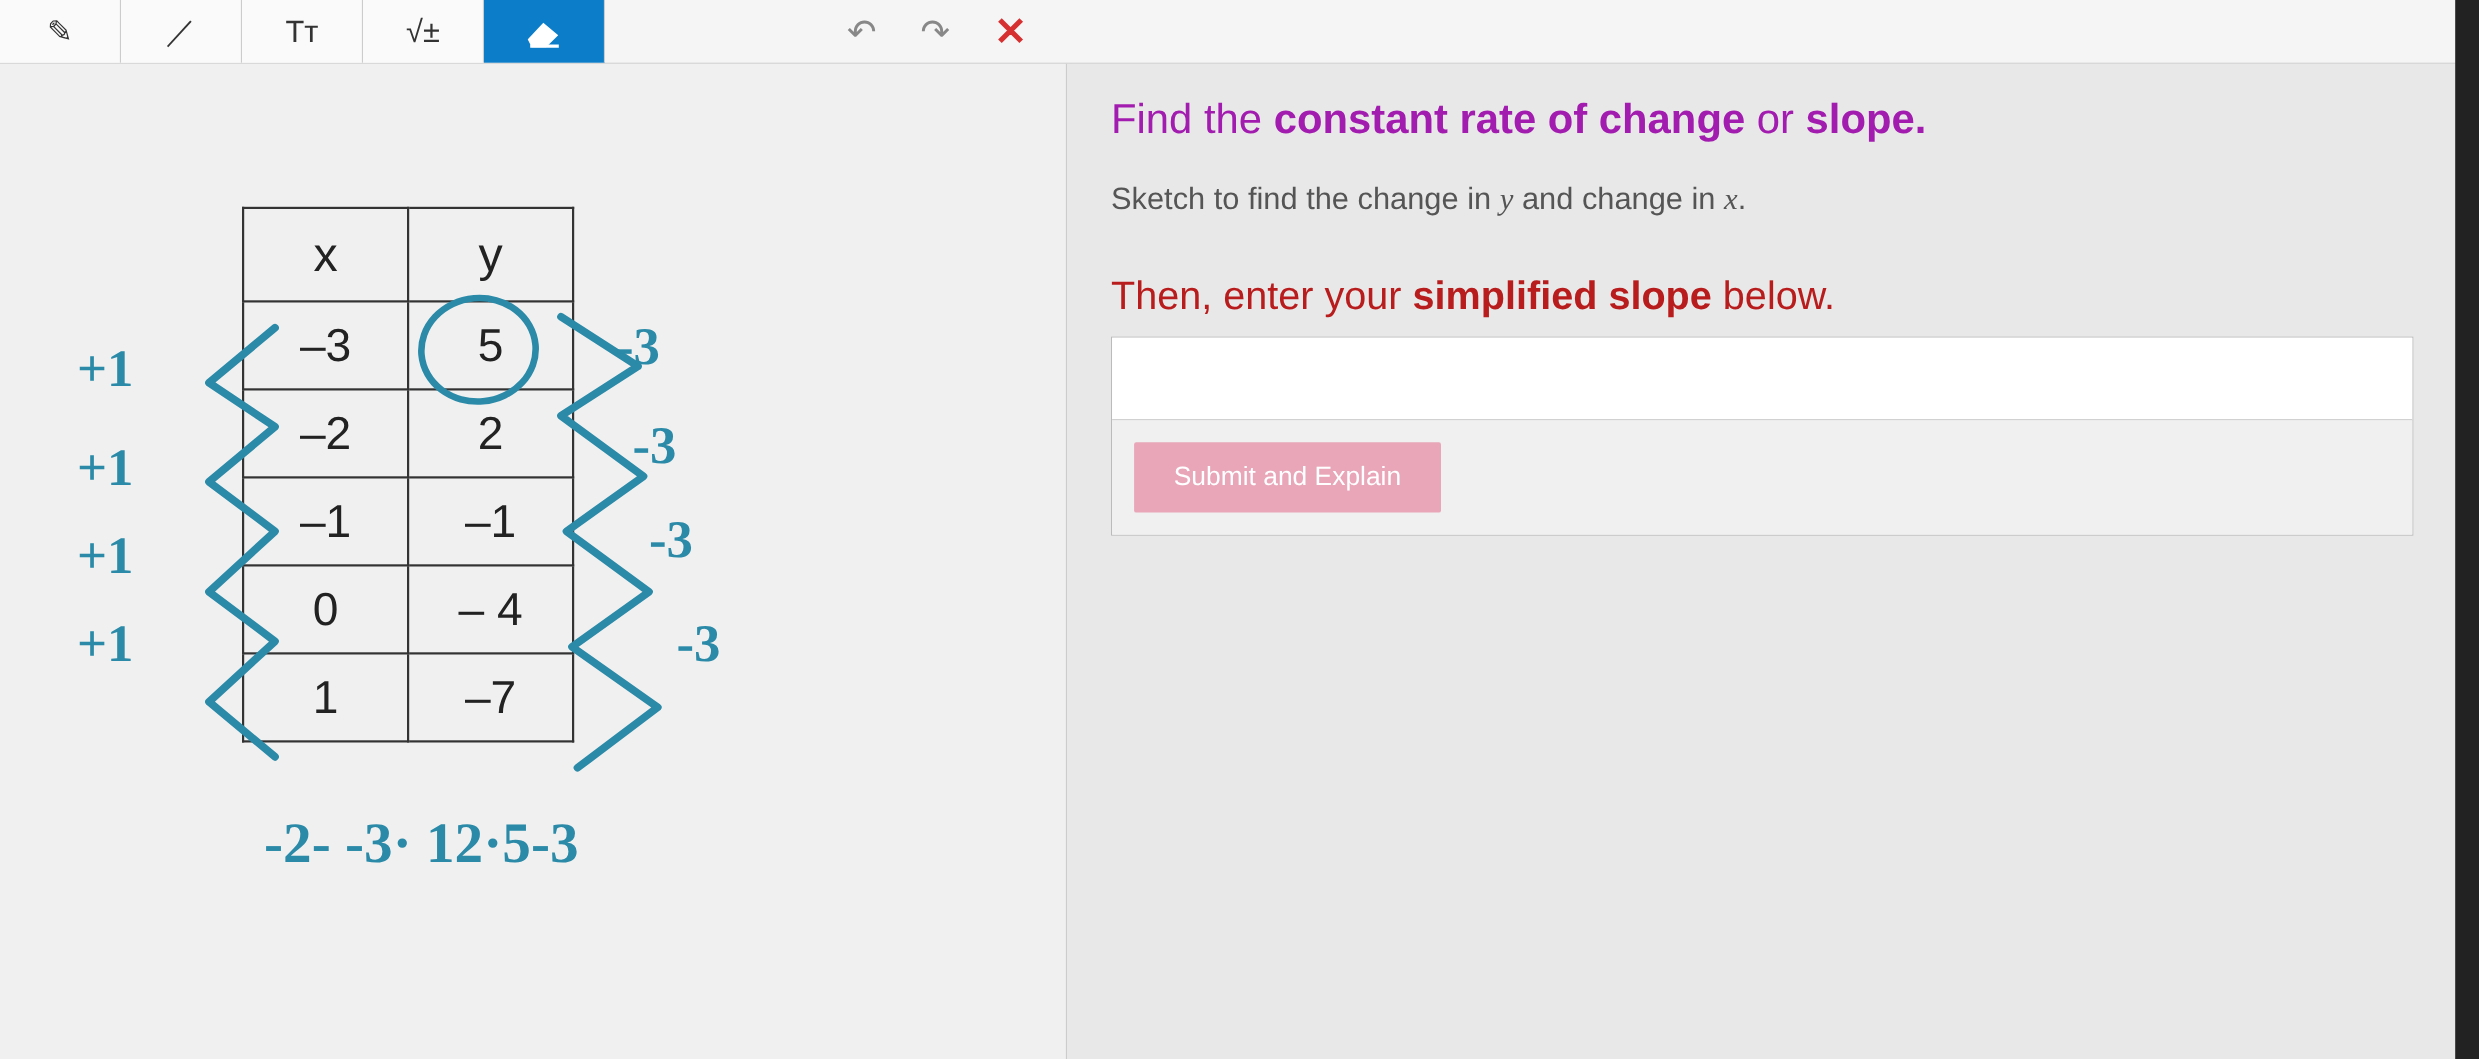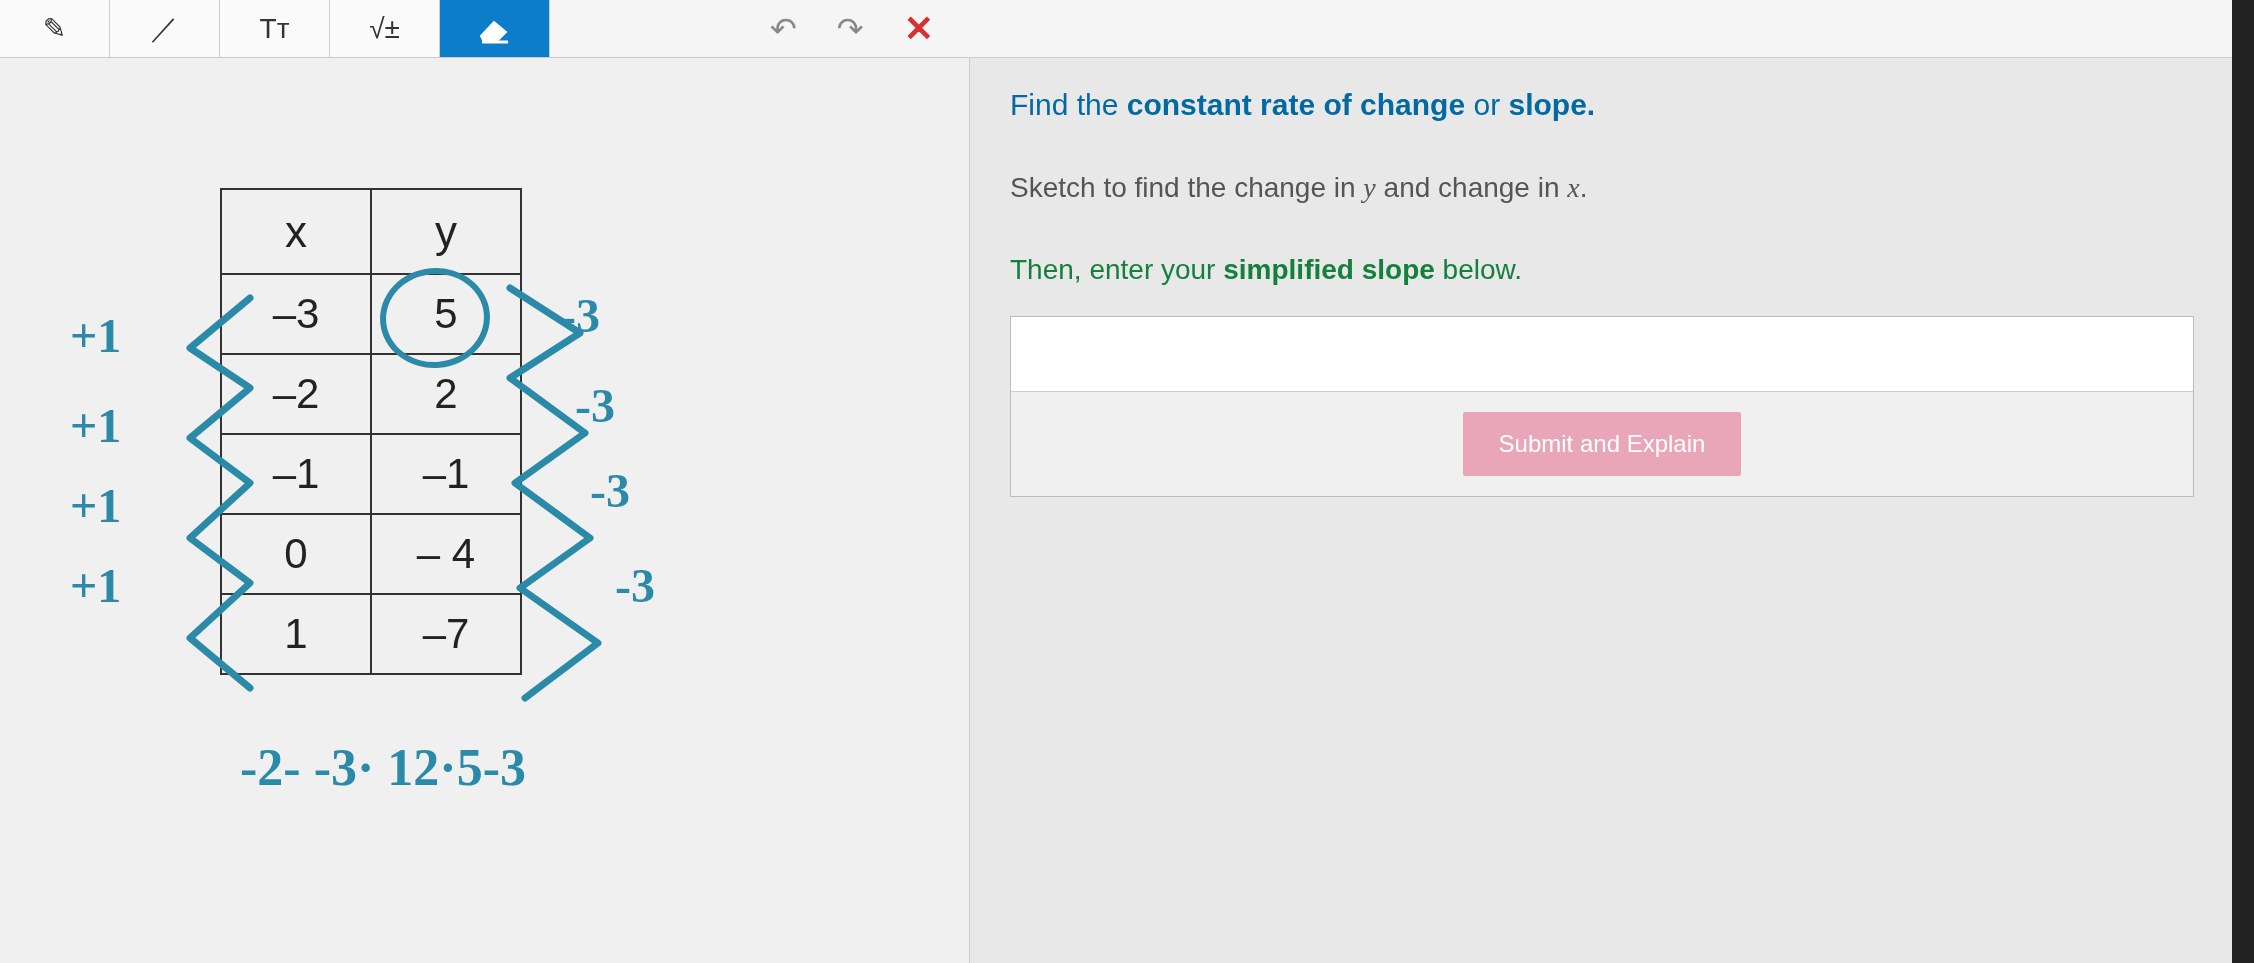--- a/index.html
+++ b/index.html
@@ -125,53 +125,53 @@
       top: 220px;
       width: 120px;
       height: 440px;
     }
     .question-panel {
       flex: 1;
       padding: 30px 60px 30px 40px;
       background: #e8e8e8;
     }
     .q-line1 {
-      font-size: 30px;
-      color: #0369a1;
-      margin-bottom: 50px;
+      font-size: 38px;
+      color: #a21caf;
+      margin-bottom: 34px;
     }
     .q-line2 {
       font-size: 28px;
       color: #555;
       margin-bottom: 50px;
     }
     .q-line2 i { font-style: italic; font-family: Georgia, serif; }
     .q-line3 {
-      font-size: 28px;
-      color: #15803d;
-      margin-bottom: 30px;
+      font-size: 36px;
+      color: #b91c1c;
+      margin-bottom: 16px;
     }
     .answer-box {
       border: 1px solid #bbb;
       background: #fafafa;
       padding: 0;
     }
     .answer-input {
       width: 100%;
       height: 75px;
       border: none;
       border-bottom: 1px solid #ccc;
       background: #fff;
       font-size: 28px;
       padding: 10px 20px;
       outline: none;
     }
     .answer-actions {
       display: flex;
-      justify-content: center;
+      justify-content: flex-start;
       padding: 20px;
       background: #f0f0f0;
     }
     .submit-btn {
       background: #e8a6b8;
       color: #fff;
       border: none;
       padding: 18px 36px;
       font-size: 24px;
       cursor: pointer;

